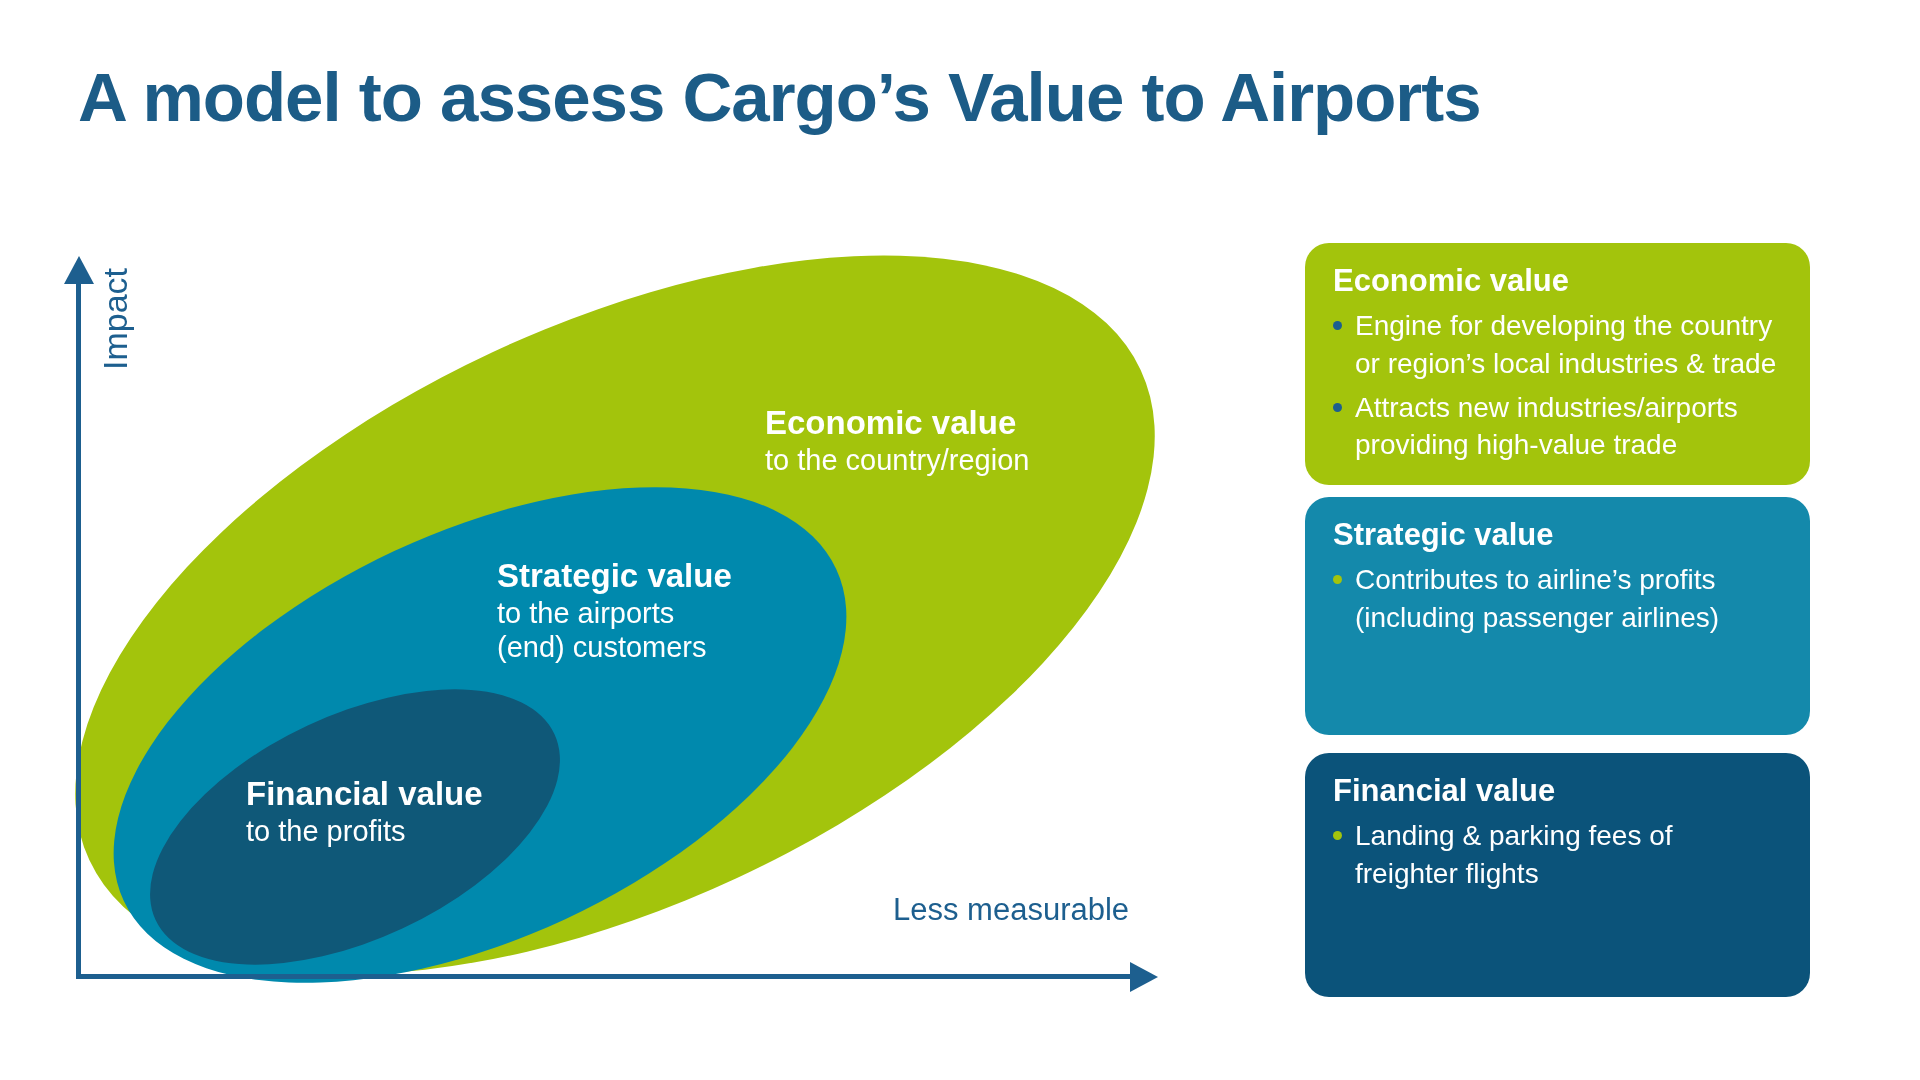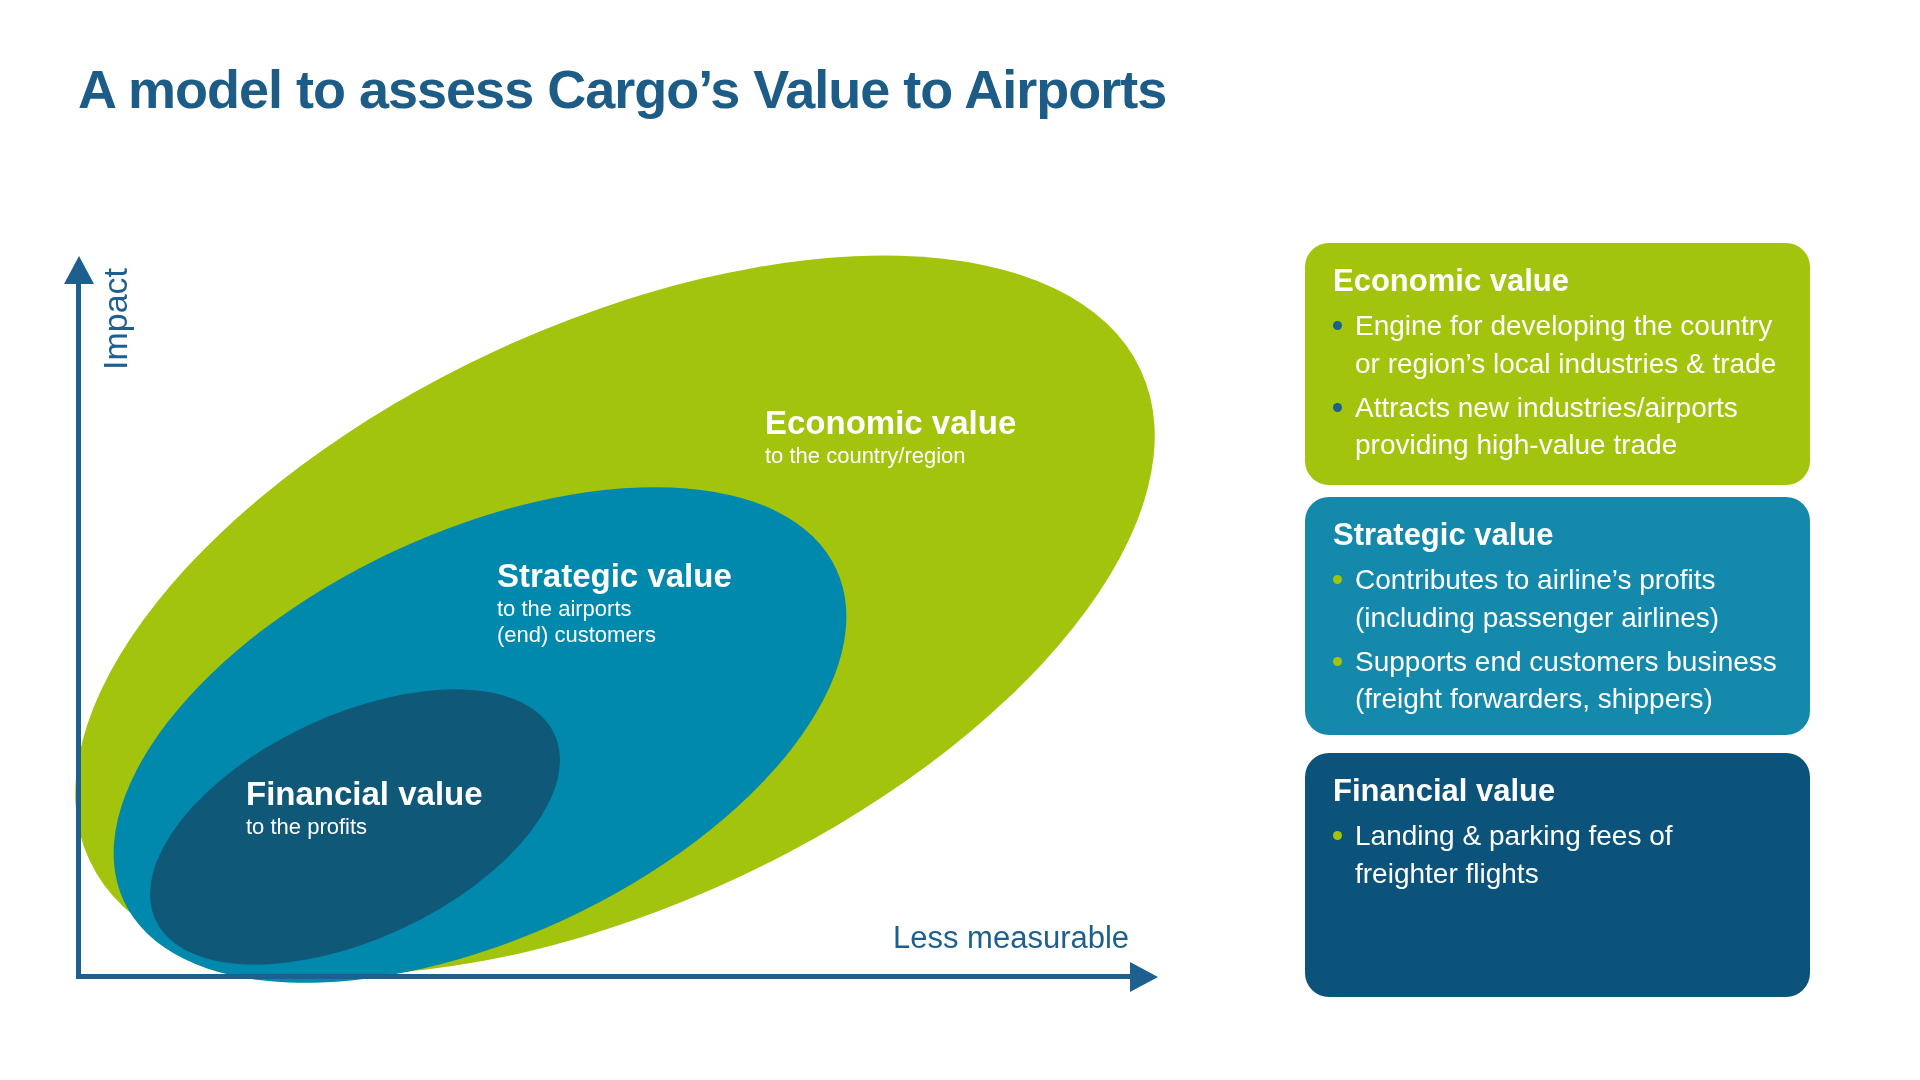--- a/index.html
+++ b/index.html
@@ -8,36 +8,36 @@
     background: #ffffff;
     font-family: "Liberation Sans", sans-serif;
     overflow: hidden;
     position: relative;
   }
   .stage { position: absolute; inset: 0; }
 
   
   .page-title {
     position: absolute; left: 78px; top: 58px;
-    font-size: 54px; font-weight: bold; color: #1c5c87;
+    font-size: 69px; font-weight: bold; color: #1c5c87;
     letter-spacing: -1px;
   }
 
   
   .ellipse {
     position: absolute; border-radius: 50%;
     transform: rotate(-25deg);
   }
   .ellipse.green { left: 35px;  top: 325px; width: 1160px; height: 580px; background: #a3c40c; z-index: 1; }
   .ellipse.teal  { left: 87px;  top: 532px; width: 786px;  height: 406px; background: #0089ad; z-index: 2; }
   .ellipse.navy  { left: 135px; top: 715px; width: 440px;  height: 224px; background: #0f5878; z-index: 3; }
 
   .ellipse-label { position: absolute; z-index: 4; color: #ffffff; }
   .ellipse-label .el-title { font-size: 33px; font-weight: bold; line-height: 1.22; }
-  .ellipse-label .el-sub   { font-size: 22px; line-height: 1.18; white-space: pre-line; }
+  .ellipse-label .el-sub   { font-size: 29px; line-height: 1.18; white-space: pre-line; }
   .ellipse-label.economic  { left: 765px; top: 403px; }
   .ellipse-label.strategic { left: 497px; top: 556px; }
   .ellipse-label.financial { left: 246px; top: 774px; }
 
   
   .axis { position: absolute; background: #1d5f8f; z-index: 5; }
   .axis.y-line { left: 76px; top: 280px; width: 5px; height: 698px; }
   .axis.x-line { left: 76px; top: 974px; width: 1062px; height: 5px; }
   .arrow { position: absolute; width: 0; height: 0; z-index: 5; }
   .arrow.up {
@@ -49,21 +49,21 @@
     left: 1130px; top: 962px;
     border-top: 15px solid transparent; border-bottom: 15px solid transparent;
     border-left: 28px solid #1d5f8f;
   }
   .axis-label { position: absolute; color: #1d5f8f; z-index: 5; }
   .axis-label.y {
     left: 96px; top: 268px;
     font-size: 34px;
     writing-mode: vertical-rl; transform: rotate(180deg);
   }
-  .axis-label.x { left: 893px; top: 920px; font-size: 31px; }
+  .axis-label.x { left: 893px; top: 892px; font-size: 31px; }
 
   
   .legend { position: absolute; left: 1305px; top: 243px; width: 505px; z-index: 6; }
   .legend-box {
     box-sizing: border-box;
     width: 505px; border-radius: 24px;
     padding: 20px 26px 18px 28px;
     color: #ffffff;
   }
   .legend-box.economic  { height: 242px; background: #a3c40c; margin-bottom: 12px; }
@@ -128,25 +128,20 @@
       </div>
     </div>
 
     <div class="legend-box strategic">
       <div class="box-title">Strategic value</div>
       <div class="bullet">
         <span class="dot"></span>
         <span class="bullet-text">Contributes to airline’s profits
 (including passenger airlines)</span>
       </div>
-      <div class="bullet">
-        <span class="dot"></span>
-        <span class="bullet-text">Supports end customers business
-(freight forwarders, shippers)</span>
-      </div>
     </div>
 
     <div class="legend-box financial">
       <div class="box-title">Financial value</div>
       <div class="bullet">
         <span class="dot"></span>
         <span class="bullet-text">Landing &amp; parking fees of
 freighter flights</span>
       </div>
     </div>

